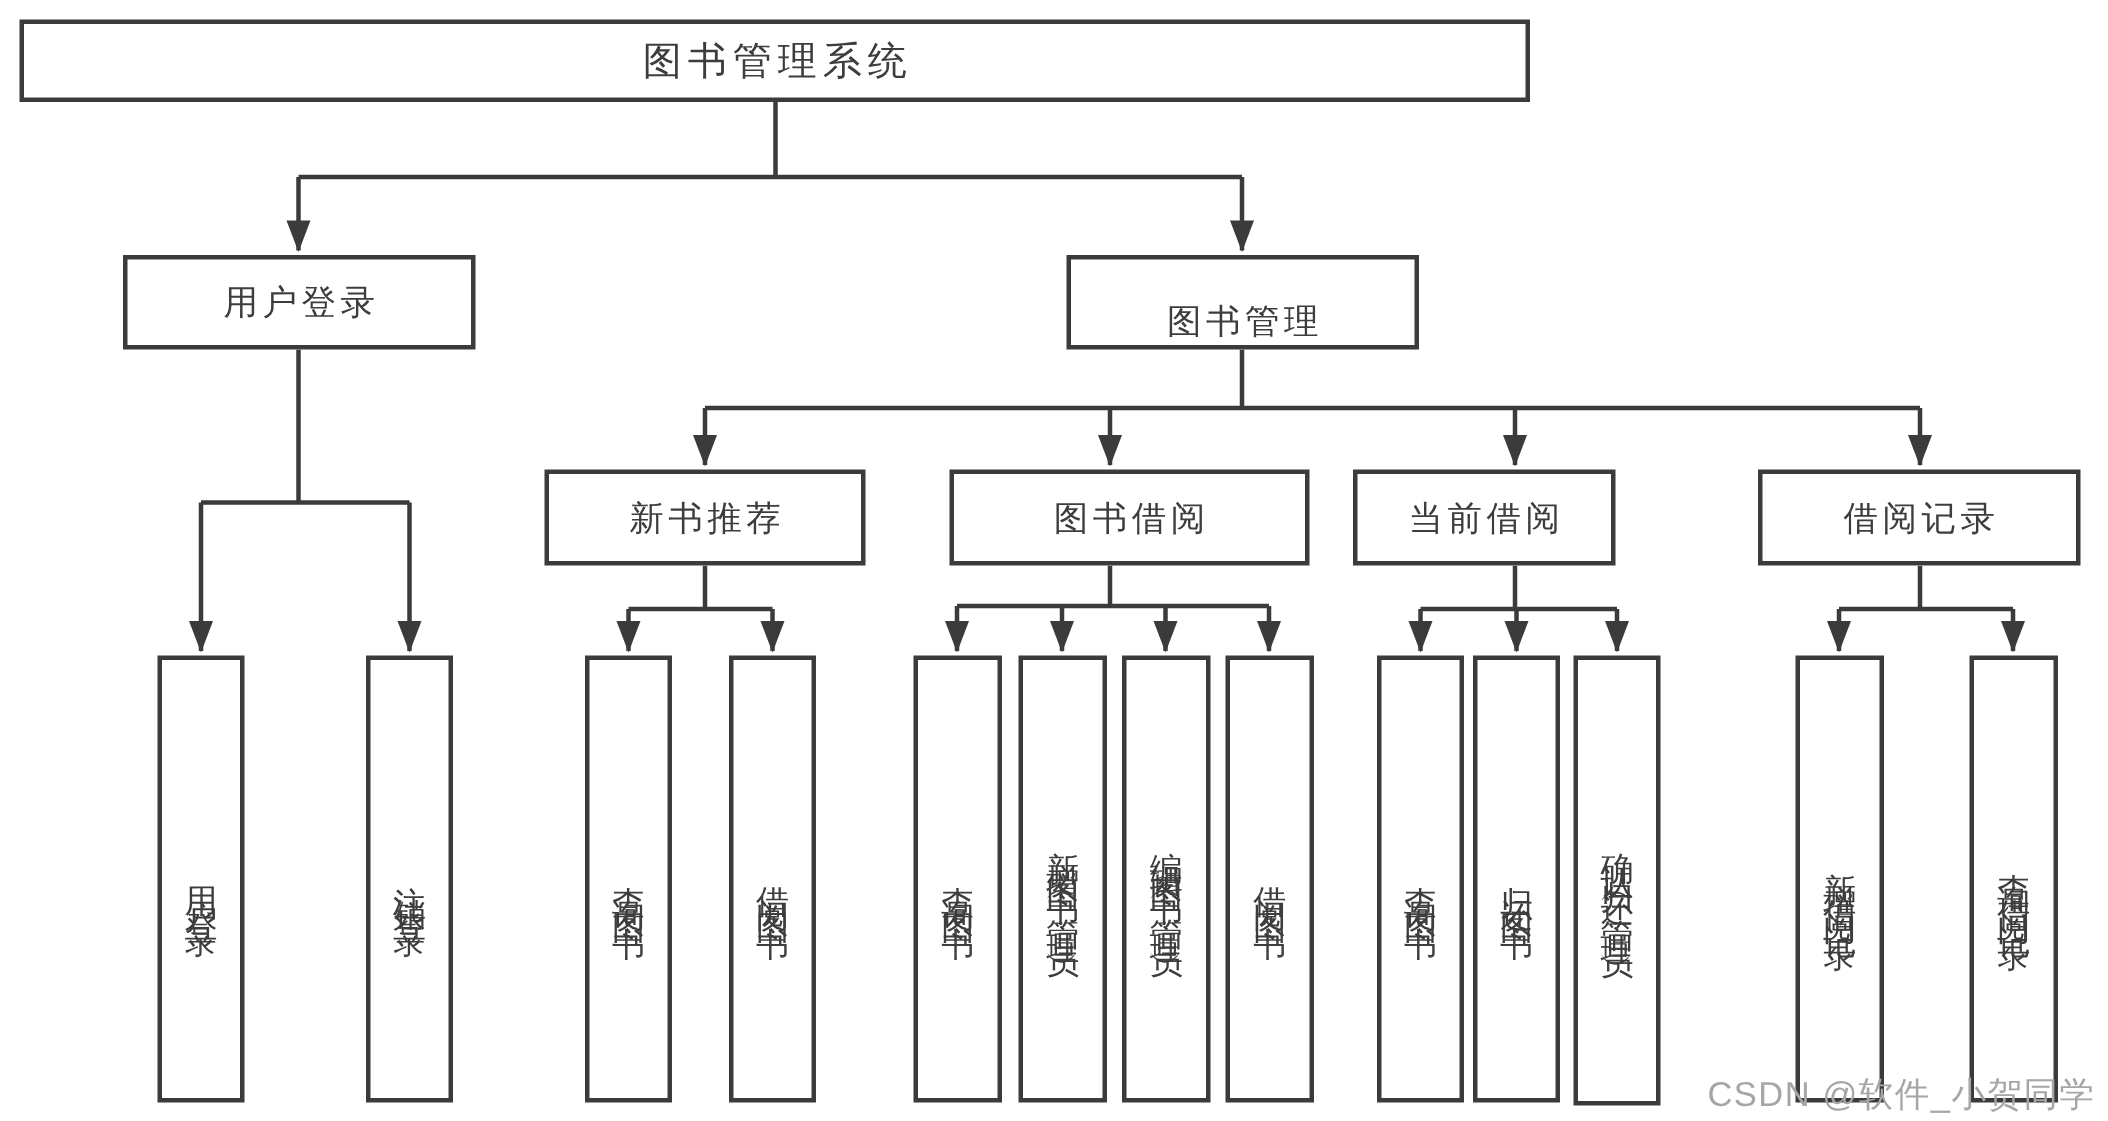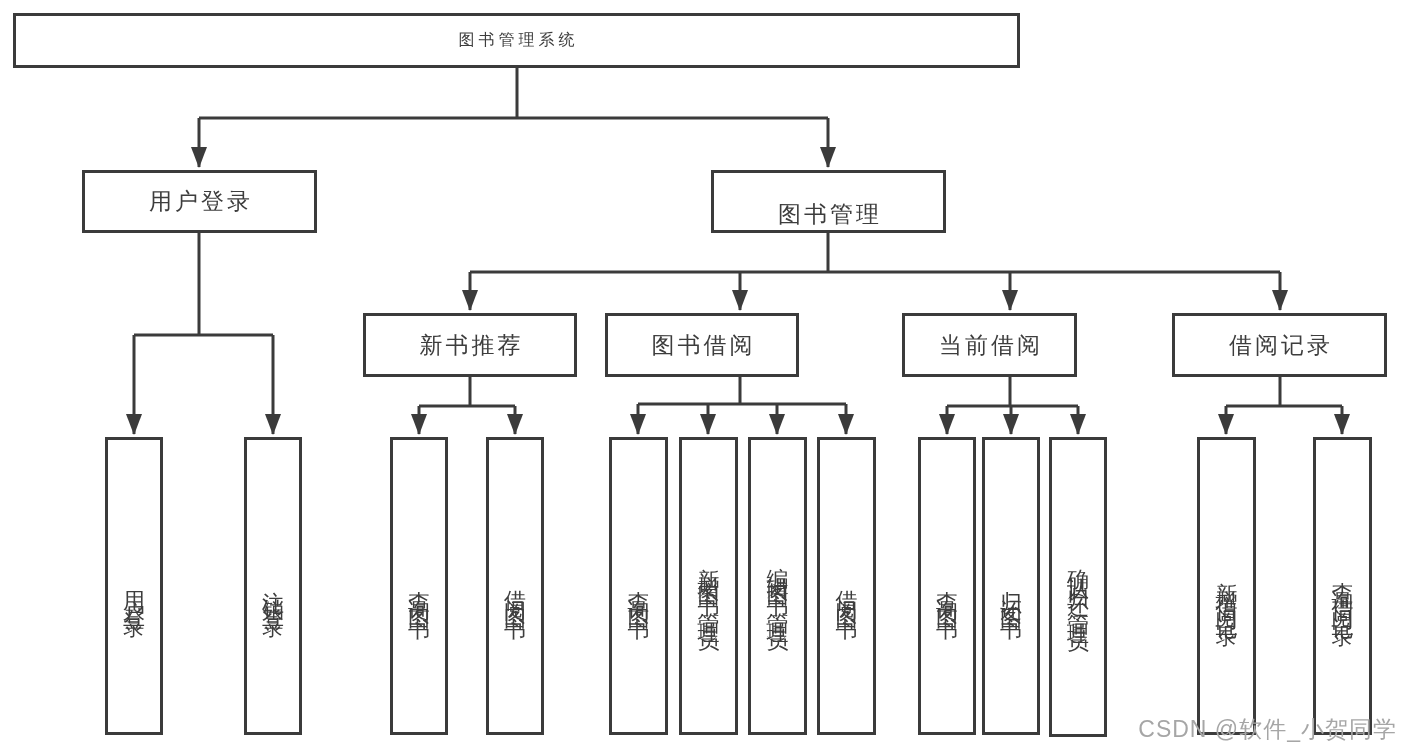--- a/index.html
+++ b/index.html
@@ -37,21 +37,21 @@
     border: 3px solid var(--line);
     background: var(--bg);
     display: flex;
     align-items: center;
     justify-content: center;
     color: var(--text);
   }
   .node .label { white-space: nowrap; }
 
   .node.title .label {
-    font-size: 16px;
+    font-size: 26px;
     letter-spacing: 4px;
     padding-left: 4px; 
   }
   .node.branch .label {
     font-size: 23px;
     letter-spacing: 3px;
     padding-left: 3px;
   }
   .node.leaf .label {
     writing-mode: vertical-rl;
@@ -124,21 +124,21 @@
       </div>
       <div class="node branch" style="left: 82px; top: 170px; width: 235px; height: 63px;">
         <span class="label">用户登录</span>
       </div>
       <div class="node branch" style="left: 711px; top: 170px; width: 235px; height: 63px; align-items: flex-end;">
         <span class="label">图书管理</span>
       </div>
       <div class="node branch" style="left: 363px; top: 313px; width: 214px; height: 64px;">
         <span class="label">新书推荐</span>
       </div>
-      <div class="node branch" style="left: 605px; top: 313px; width: 194px; height: 64px;">
+      <div class="node branch" style="left: 633px; top: 313px; width: 240px; height: 64px;">
         <span class="label">图书借阅</span>
       </div>
       <div class="node branch" style="left: 902px; top: 313px; width: 175px; height: 64px;">
         <span class="label">当前借阅</span>
       </div>
       <div class="node branch" style="left: 1172px; top: 313px; width: 215px; height: 64px;">
         <span class="label">借阅记录</span>
       </div>
       <div class="node leaf" style="left: 105px; top: 437px; width: 58px; height: 298px;">
         <span class="label">用户登录</span>

